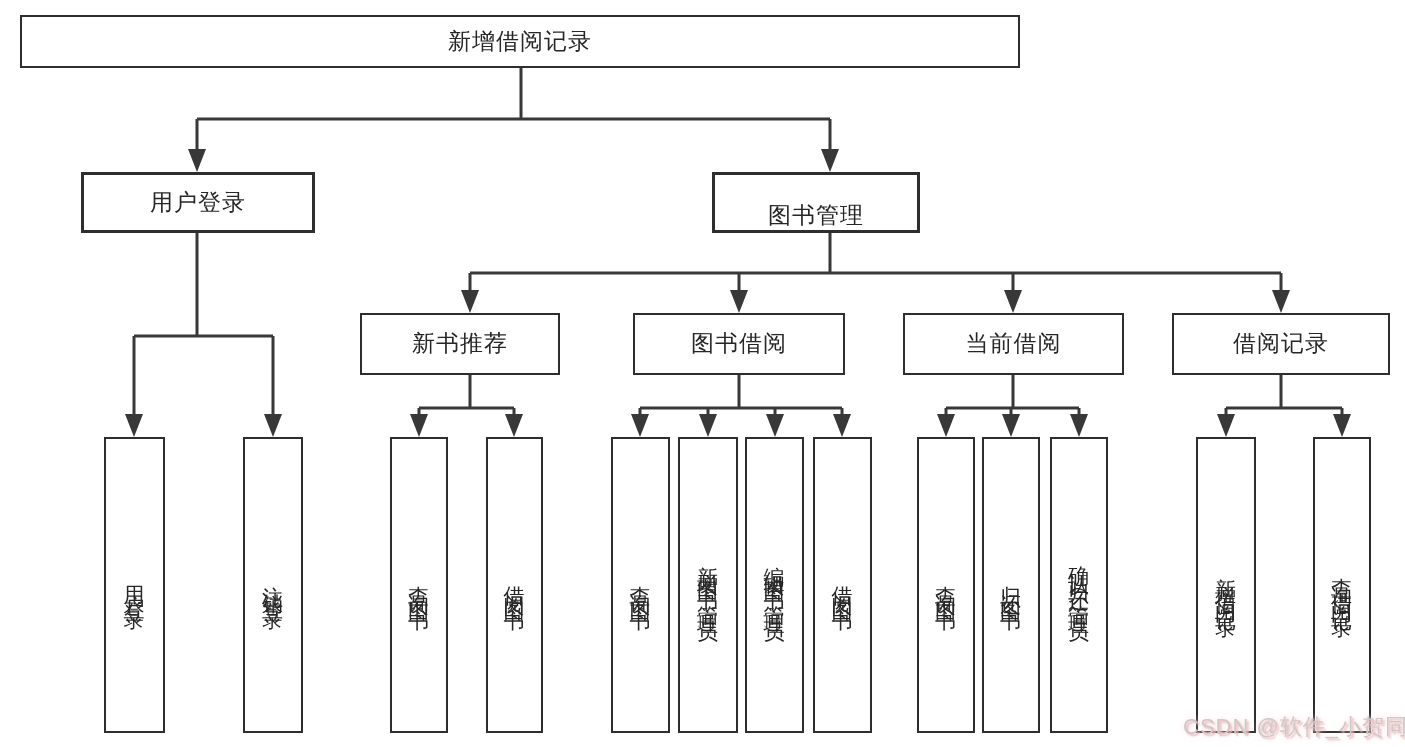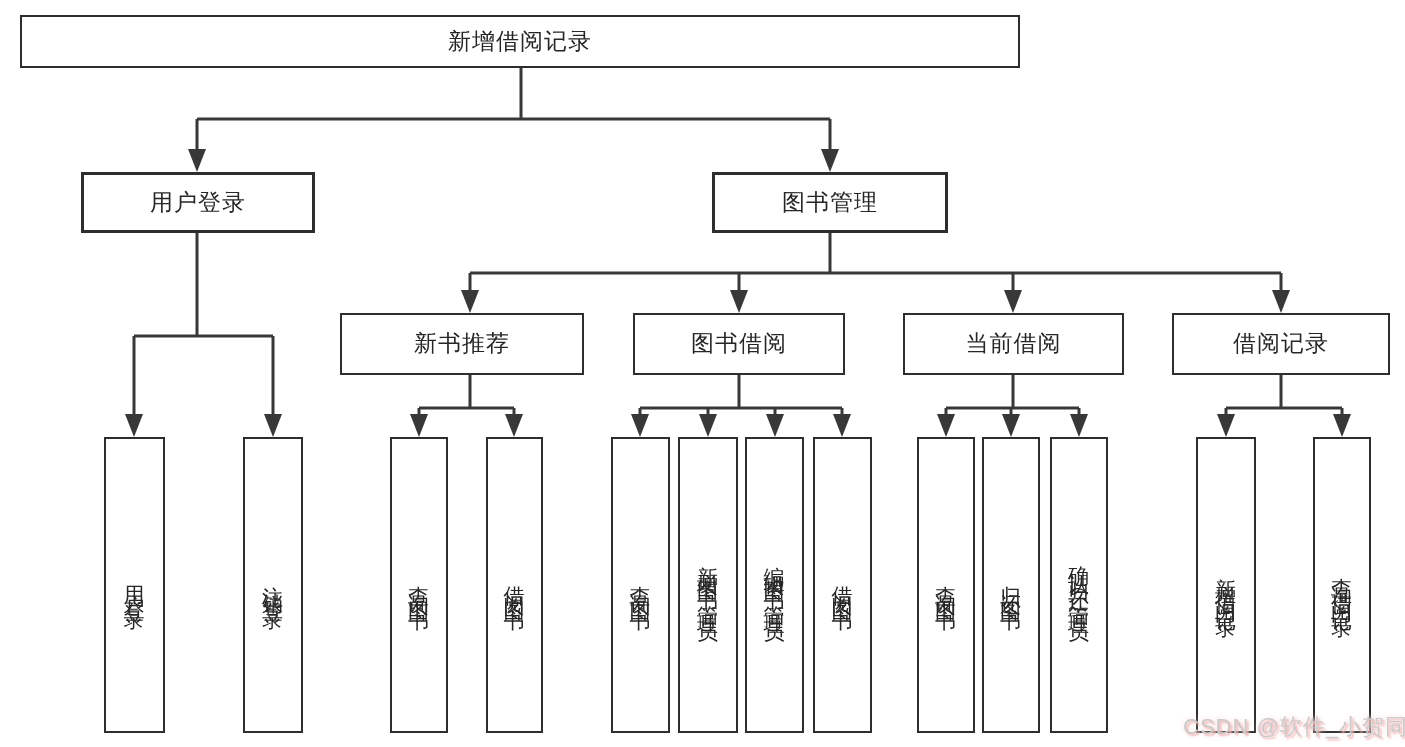--- a/index.html
+++ b/index.html
@@ -22,22 +22,22 @@
   }
   .watermark{
     position:absolute;left:1183px;top:712px;z-index:6;
     font-size:22px;letter-spacing:1px;color:#cacaca;
     text-shadow:2px 2px 2px #f2b6b6, 0 0 6px #f9d6d6;
     white-space:nowrap;
   }
   
   #n-root{left:20px;top:15px;width:1000px;height:53px;}
   #n-user-login{left:81px;top:172px;width:234px;height:61px;}
-  #n-book-mgmt{left:712px;top:172px;width:236px;height:61px;}
-  #n-new-book{left:340px;top:313px;width:244px;height:62px;}
+  #n-book-mgmt{left:712px;top:172px;width:208px;height:61px;align-items:flex-end;}
+  #n-new-book{left:360px;top:313px;width:200px;height:62px;}
   #n-book-borrow{left:633px;top:313px;width:212px;height:62px;}
   #n-current-borrow{left:903px;top:313px;width:221px;height:62px;text-align:center;}
   #n-borrow-record{left:1172px;top:313px;width:218px;height:62px;}
   #lf-1{left:104px;top:437px;width:61px;height:296px;}
   #lf-2{left:243px;top:437px;width:60px;height:296px;}
   #lf-3{left:390px;top:437px;width:58px;height:296px;}
   #lf-4{left:486px;top:437px;width:57px;height:296px;}
   #lf-5{left:611px;top:437px;width:59px;height:296px;}
   #lf-6{left:678px;top:437px;width:60px;height:296px;}
   #lf-7{left:745px;top:437px;width:59px;height:296px;}

